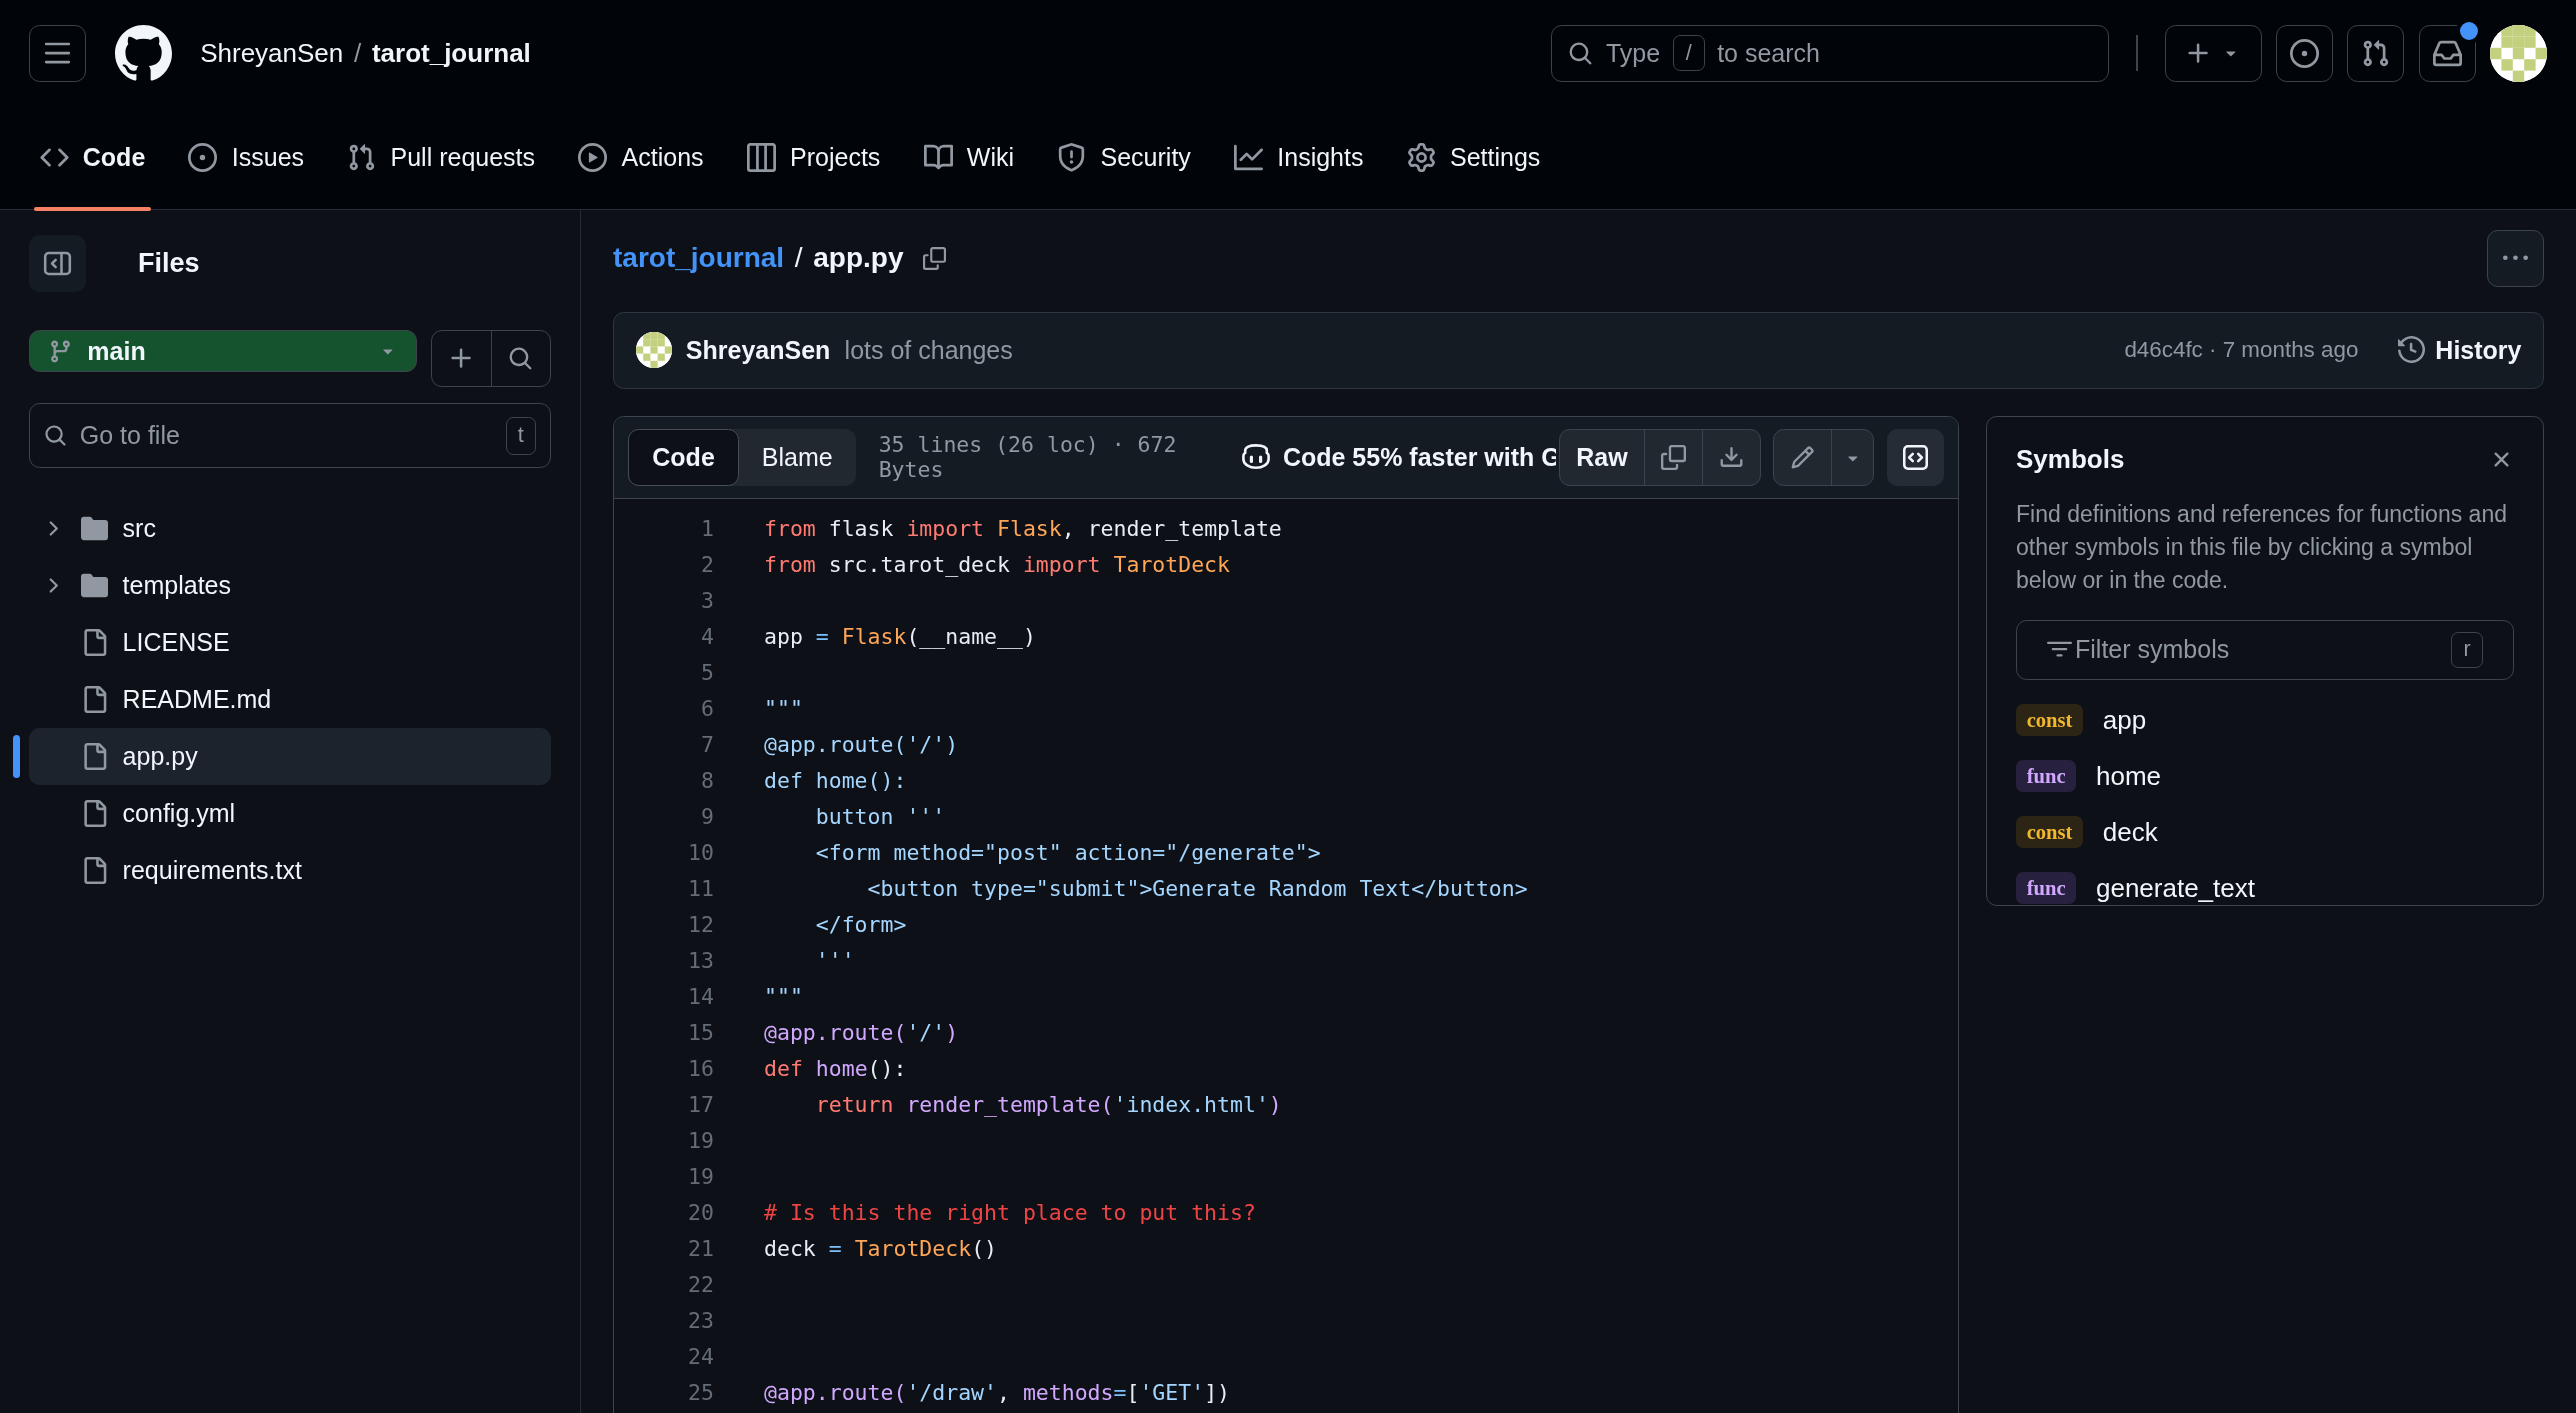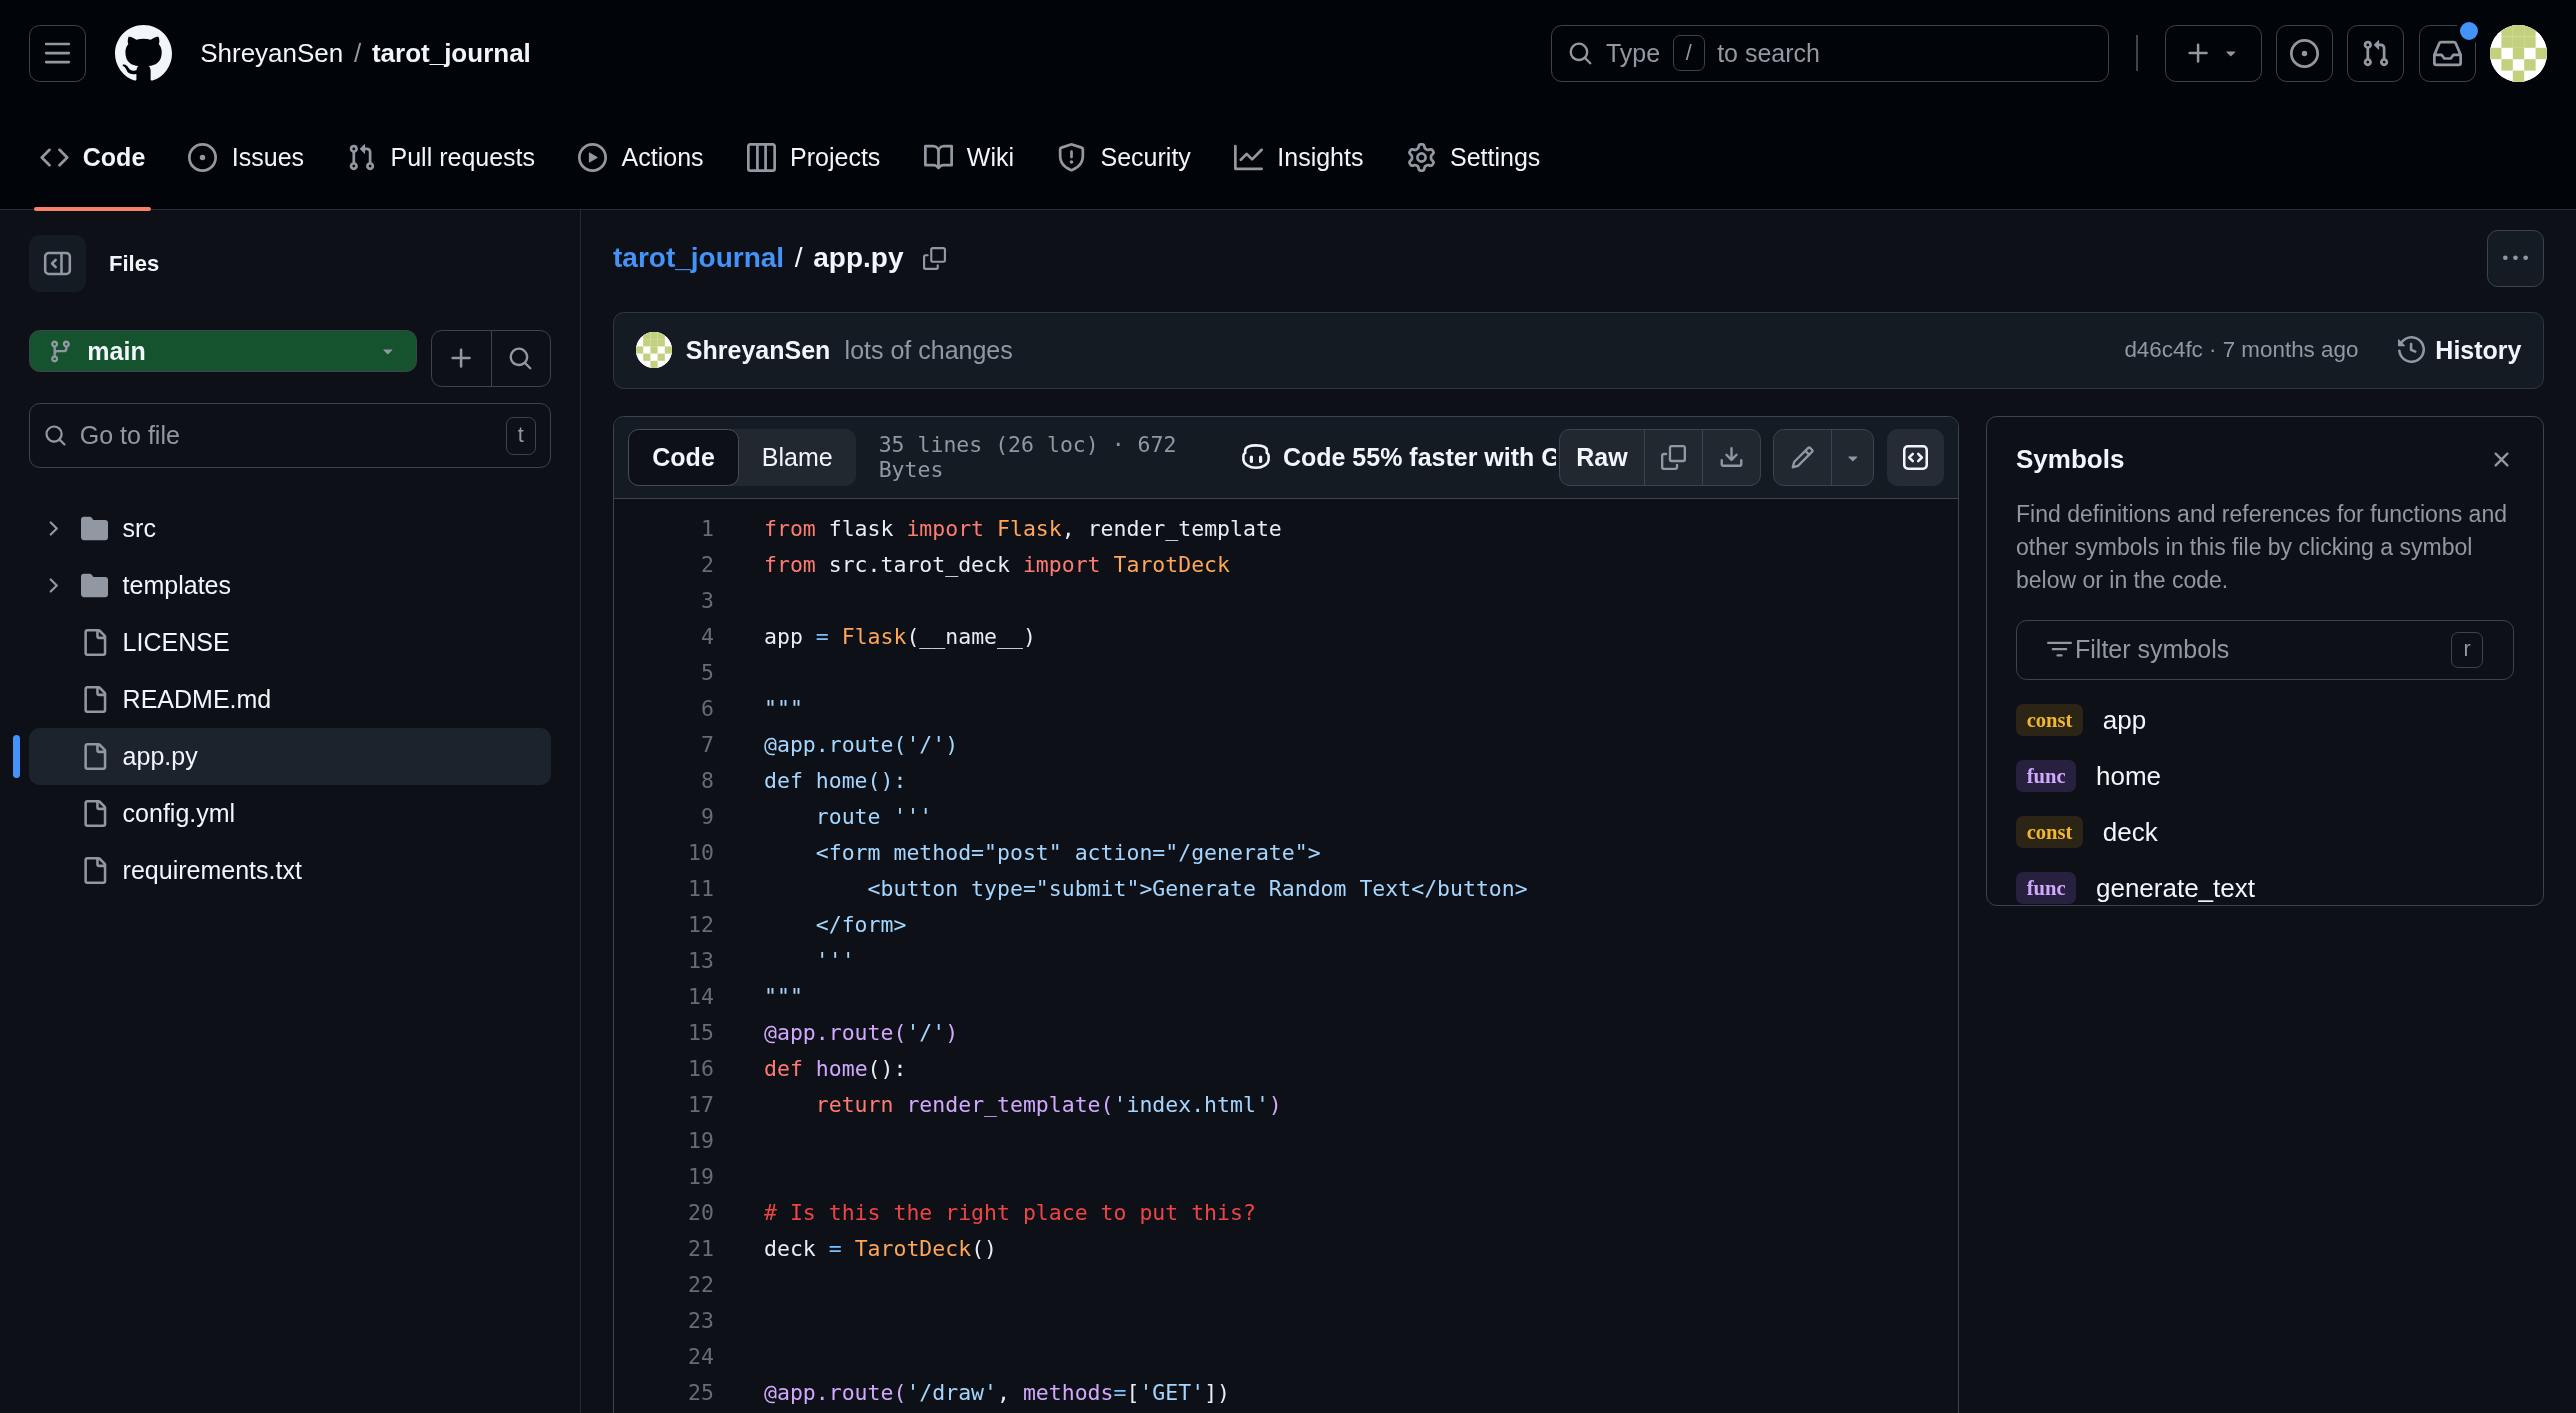--- a/index.html
+++ b/index.html
@@ -41,21 +41,21 @@
     border-radius:3.6px; background:#f78166; }
 
   
   .page { display:flex; height:1204px; }
   .sidebar { width:581px; flex:none; border-right:1.8px solid #262c36; padding:25px 29px; }
   .main { flex:1; padding:14.3px 32px 0 32px; min-width:0; }
 
   
   .files-row { display:flex; align-items:center; gap:23px; }
   .files-btn { background:#151b23; border:none; }
-  .files-title { font-size:22px; font-weight:700; }
+  .files-title { font-size:27px; font-weight:700;margin-left:29px; }
   .branch-row { display:flex; gap:14.3px; margin-top:38px; }
   .branch-btn { flex:1; display:flex; align-items:center; gap:14.3px; height:42px; background:#14532d;
     border:1.8px solid #3d444d; border-radius:10.7px; padding:0 18px; font-size:25px; font-weight:600; cursor:pointer; }
   .branch-btn .ico, .branch-btn .caret { color:#9198a1; }
   .split-group { display:flex; width:120px; height:57px; border:1.8px solid #3d444d; border-radius:10.7px; overflow:hidden; }
   .split-group > div { flex:1; display:flex; align-items:center; justify-content:center; color:#9198a1; cursor:pointer; }
   .split-group > div:first-child { border-right:1.8px solid #3d444d; }
   .goto-box { display:flex; align-items:center; gap:12.5px; height:65px; border:1.8px solid #3d444d;
     border-radius:10.7px; padding:0 14.3px; margin-top:16px; color:#9198a1; font-size:25px; }
   .goto-box .kbd { min-width:30px; height:38px; }
@@ -567,21 +567,21 @@
             <div class="code-line">
               <span class="ln">7</span>
               <span class="lc"><span class="tok-str">@app.route('/')</span></span>
             </div>
             <div class="code-line">
               <span class="ln">8</span>
               <span class="lc"><span class="tok-str">def home():</span></span>
             </div>
             <div class="code-line">
               <span class="ln">9</span>
-              <span class="lc"><span class="tok-str">    route '''</span></span>
+              <span class="lc"><span class="tok-str">    button '''</span></span>
             </div>
             <div class="code-line">
               <span class="ln">10</span>
               <span class="lc"><span class="tok-str">    &lt;form method="post" action="/generate"&gt;</span></span>
             </div>
             <div class="code-line">
               <span class="ln">11</span>
               <span class="lc"><span class="tok-str">        &lt;button type="submit"&gt;Generate Random Text&lt;/button&gt;</span></span>
             </div>
             <div class="code-line">

